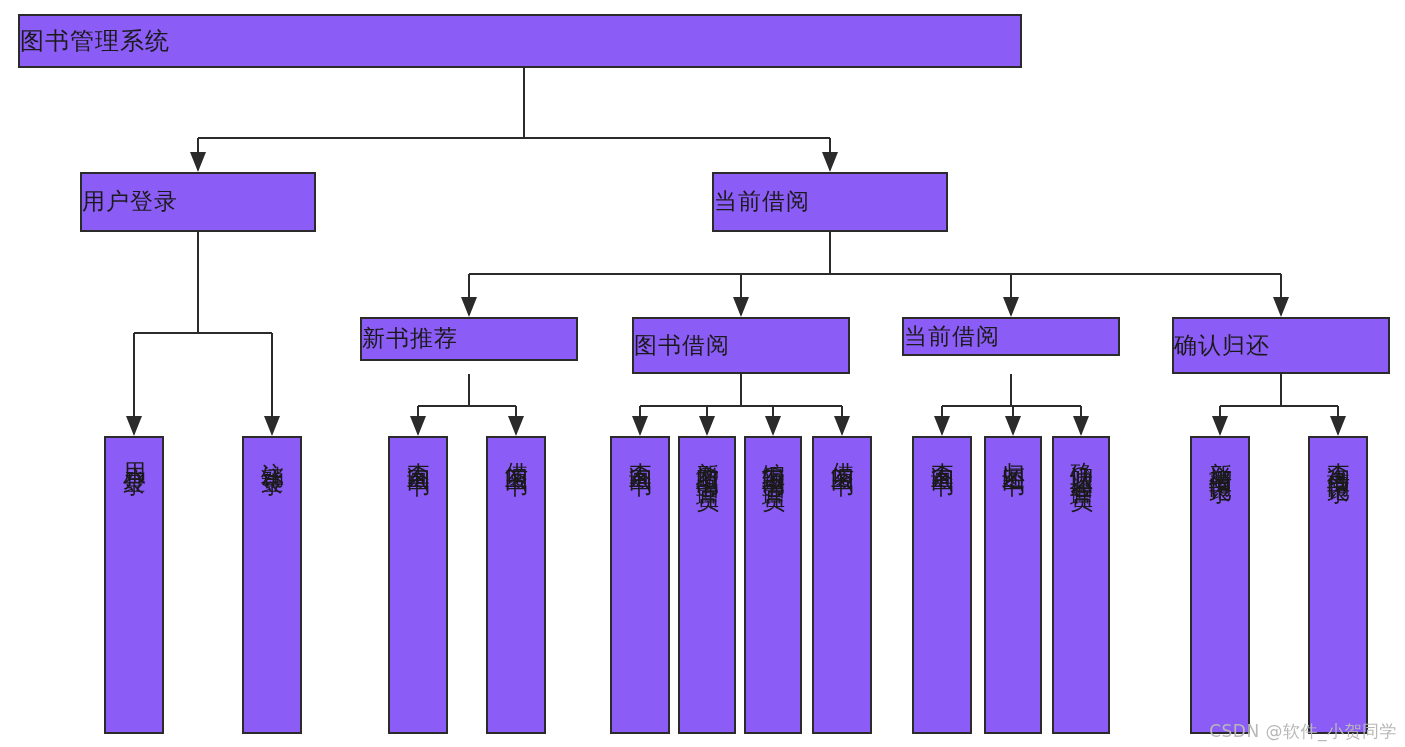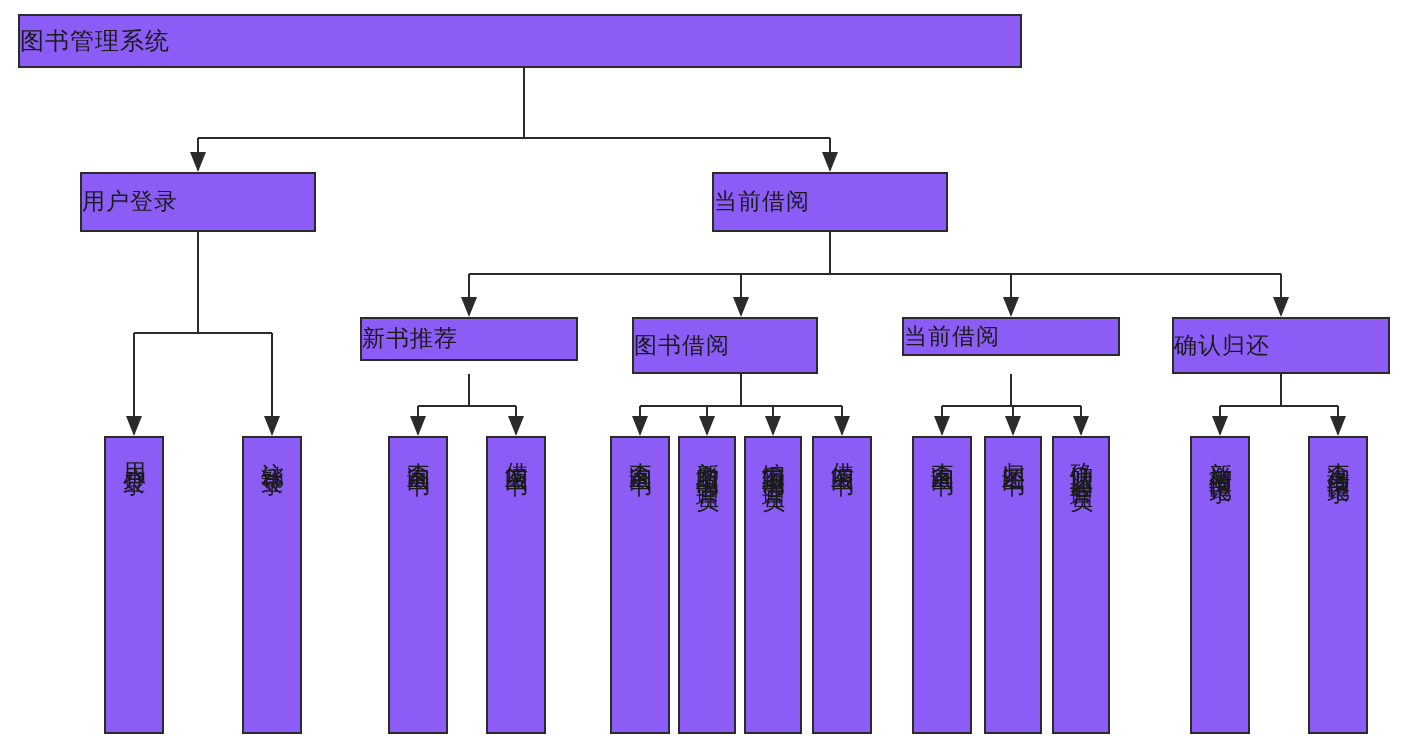--- a/index.html
+++ b/index.html
@@ -138,21 +138,21 @@
         <span class="lbl">用户登录</span>
       </div>
       <div class="node horiz" style="left: 712px; top: 172px; width: 236px; height: 60px;">
         <span class="lbl">当前借阅</span>
       </div>
     </div>
   <div id="level3-host">
       <div class="node horiz" style="left: 360px; top: 317px; width: 218px; height: 44px;">
         <span class="lbl">新书推荐</span>
       </div>
-      <div class="node horiz" style="left: 632px; top: 317px; width: 186px; height: 57px;">
+      <div class="node horiz" style="left: 632px; top: 317px; width: 218px; height: 57px;">
         <span class="lbl">图书借阅</span>
       </div>
       <div class="node horiz" style="left: 902px; top: 317px; width: 218px; height: 39px;">
         <span class="lbl">当前借阅</span>
       </div>
       <div class="node horiz" style="left: 1172px; top: 317px; width: 218px; height: 57px;">
         <span class="lbl">确认归还</span>
       </div>
     </div>
   <div id="leaves-host">
@@ -190,13 +190,14 @@
         <span class="lbl">确认归还（管理员）</span>
       </div>
       <div class="node vert" style="left: 1190px; top: 436px; width: 60px; height: 298px;">
         <span class="lbl">新增借阅记录</span>
       </div>
       <div class="node vert" style="left: 1308px; top: 436px; width: 60px; height: 298px;">
         <span class="lbl">查询借阅记录</span>
       </div>
     </div>
 
+  <div class="watermark">CSDN @软件_小贺同学</div>
 </div>
 
 </body></html>

